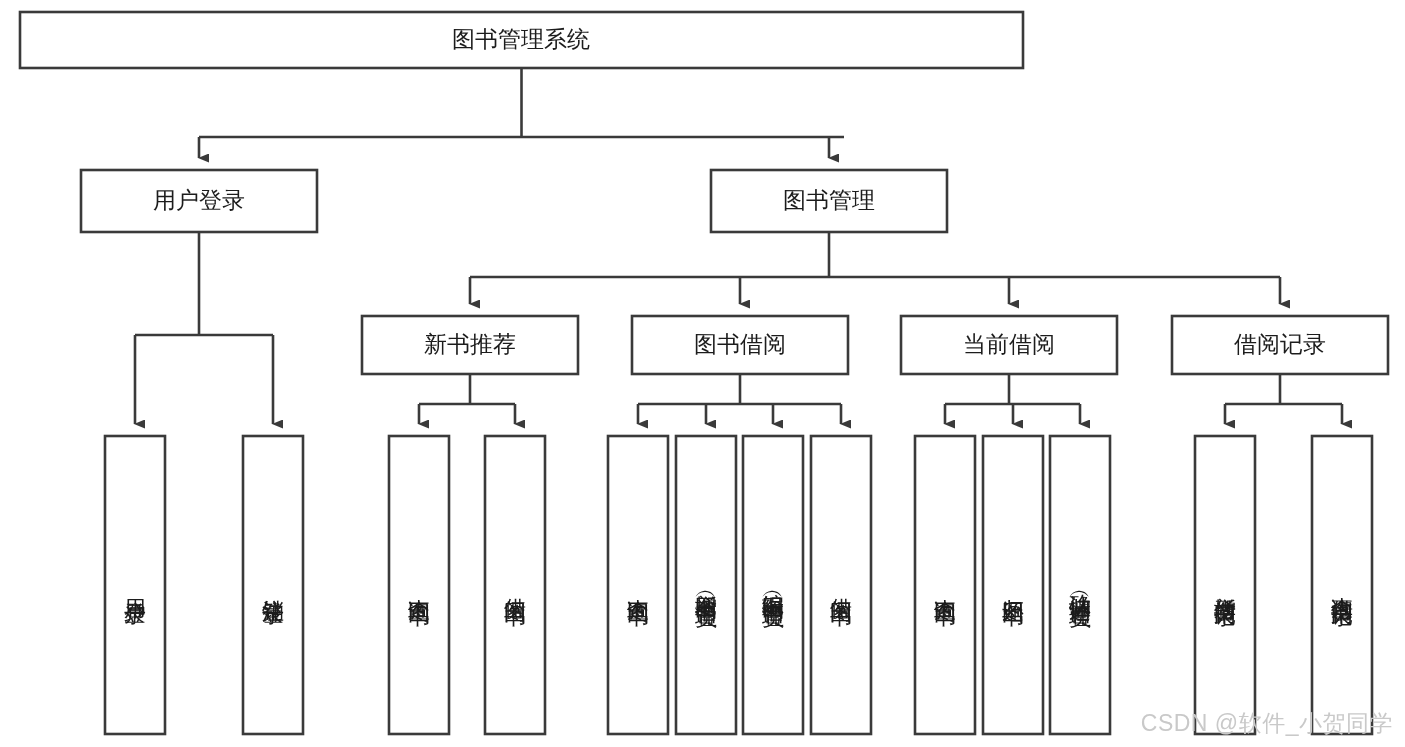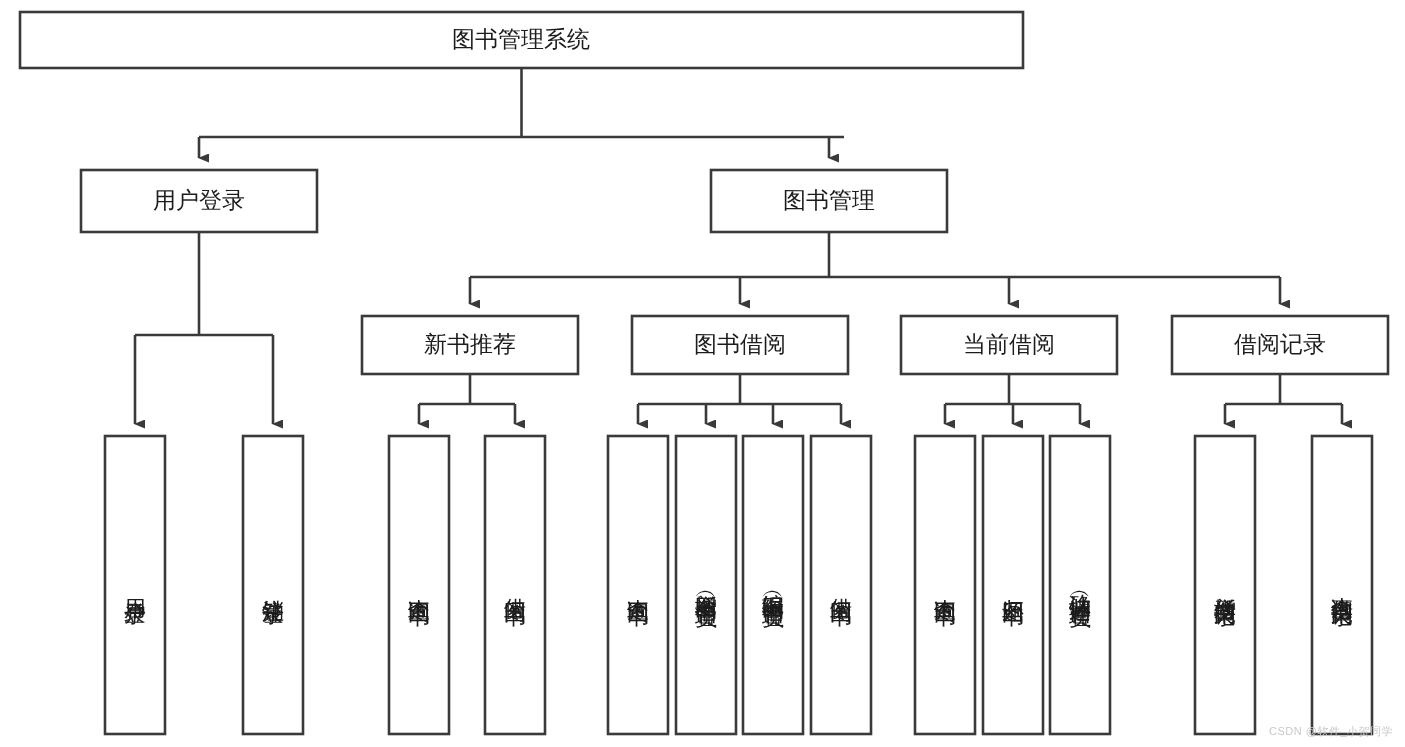--- a/index.html
+++ b/index.html
@@ -54,21 +54,21 @@
   }
   .edge-arrow {
     fill: #3a3a3a;
     stroke: none;
   }
   .watermark {
     position: absolute;
     right: 12px;
     bottom: 8px;
     font-family: "Liberation Sans", "DejaVu Sans", sans-serif;
-    font-size: 11px;
+    font-size: 23px;
     color: #c9c9c9;
     letter-spacing: 0.5px;
     white-space: nowrap;
     user-select: none;
   }
 </style>
 </head>
 <body>
 
 <div id="diagram-root">

